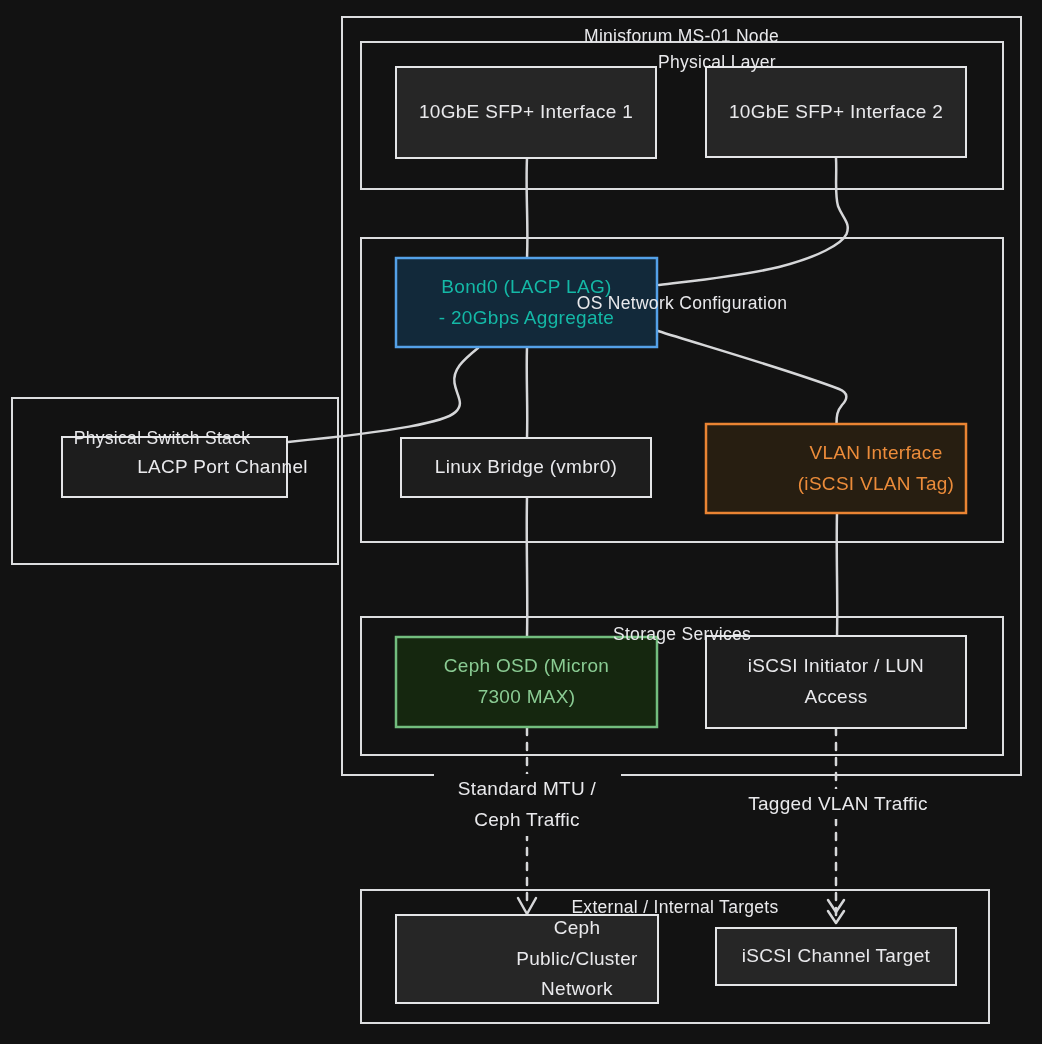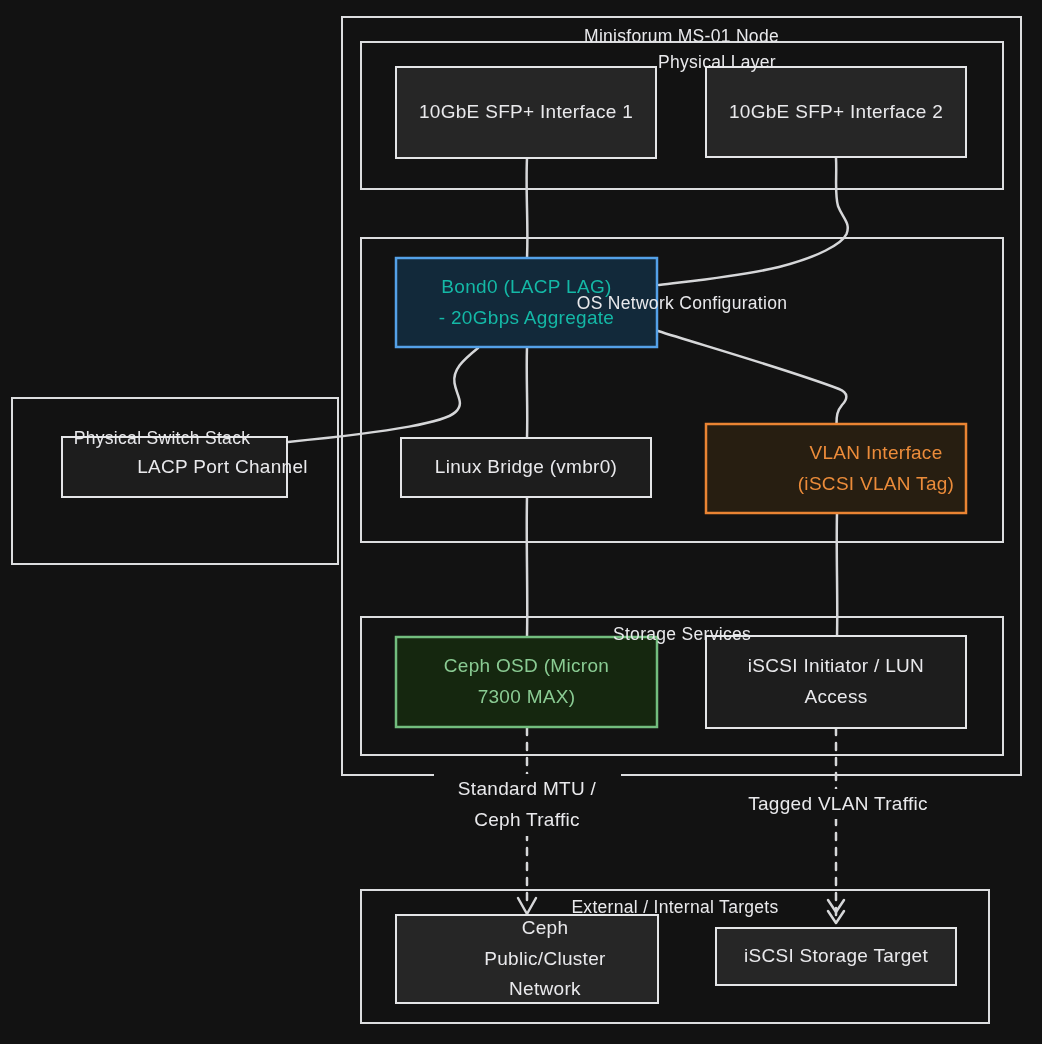--- a/index.html
+++ b/index.html
@@ -99,25 +99,25 @@
     </div>
   <div class="lbl" style="left:62px;top:437px;width:225px;height:60px;padding-left:48px;">
     <span>LACP Port Channel</span>
     </div>
   <div class="lbl w190" style="left: 396px; top: 637px; width: 261px; height: 90px; color: rgb(138, 203, 147);">
     <span>Ceph OSD (Micron 7300 MAX)</span>
     </div>
   <div class="lbl w185" style="left:706px;top:636px;width:260px;height:92px;">
     <span>iSCSI Initiator / LUN Access</span>
     </div>
-  <div class="lbl w170" style="left:396px;top:915px;width:298px;height:88px;">
+  <div class="lbl w170" style="left:396px;top:915px;width:298px;height:88px;padding-left:32px;">
     <span>Ceph Public/Cluster Network</span>
     </div>
   <div class="lbl" style="left:716px;top:928px;width:240px;height:57px;">
-    <span>iSCSI Storage Target</span>
+    <span>iSCSI Channel Target</span>
     </div>
 
   <div class="lbl mask w175" style="left:412px;top:779px;width:230px;height:52px;">
     <span>Standard MTU / Ceph Traffic</span>
     </div>
   <div class="lbl mask" style="left:723px;top:791px;width:230px;height:26px;">
     <span>Tagged VLAN Traffic</span>
     </div>
 
 </div>

